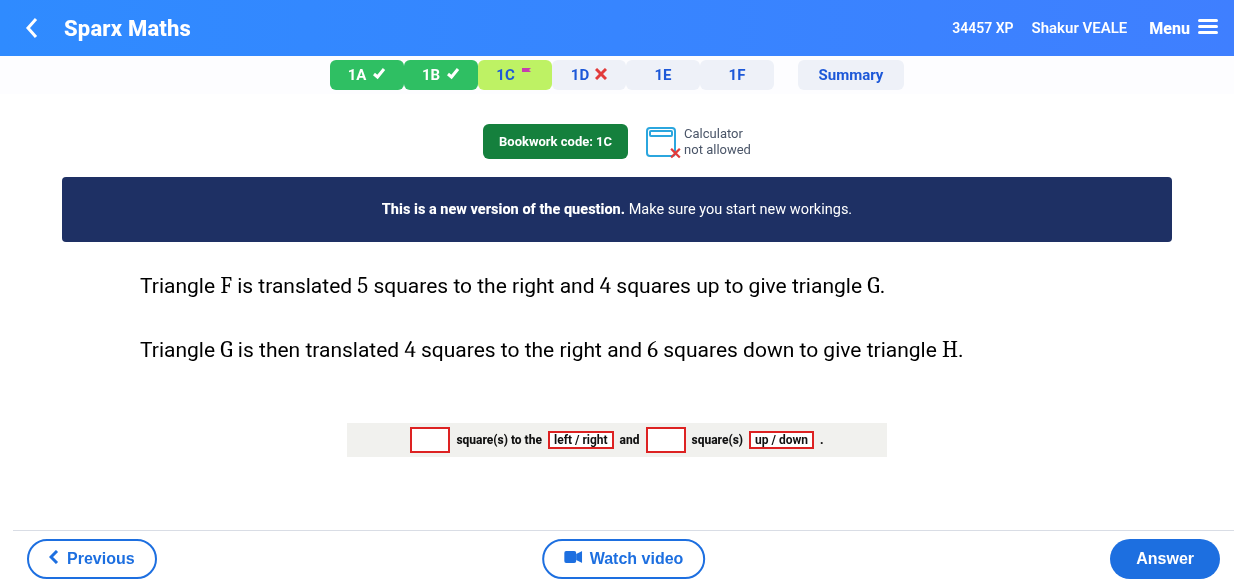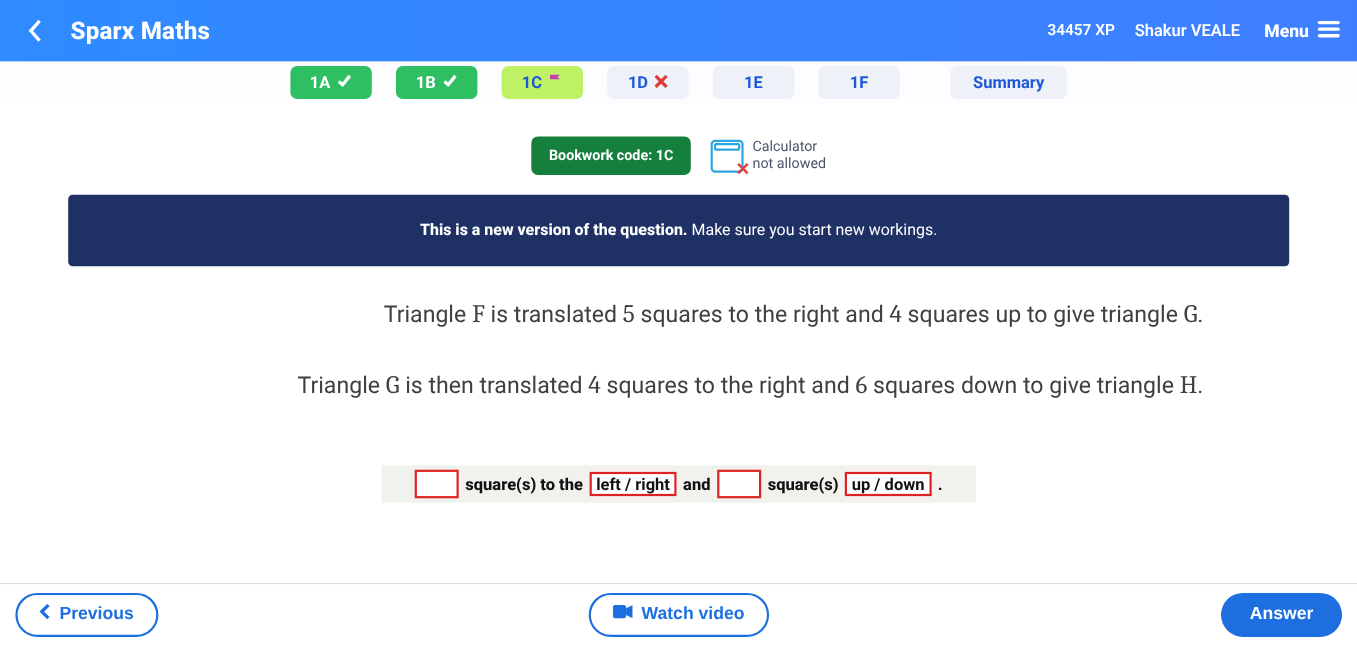--- a/index.html
+++ b/index.html
@@ -16,21 +16,21 @@
   .brand { font-size:22px; font-weight:800; margin-left:16px; letter-spacing:.2px; }
   .topbar .spacer { flex:1; }
   .xp    { font-size:14px; font-weight:600; margin-right:18px; }
   .user  { font-size:15px; font-weight:600; margin-right:22px; white-space:nowrap; }
   .menu  { display:flex; align-items:flex-start; cursor:pointer; }
   .menu-label { font-size:16px; font-weight:800; margin-right:8px; }
   .menu-icon  { display:flex; flex-direction:column; gap:3px; }
   .menu-icon span { width:20px; height:3px; background:#fff; border-radius:2px; }
 
   
-  .tabstrip { height:38px; display:flex; justify-content:center; align-items:center; gap:22px; background:#fdfdff; }
+  .tabstrip { height:38px; display:flex; justify-content:center; align-items:center; gap:0; background:#fdfdff; }
   .tab {
     min-width:74px; height:30px; border-radius:6px;
     display:flex; align-items:center; justify-content:center;
     font-size:15px; font-weight:700; cursor:pointer; gap:6px;
     padding:0 10px;
   }
   .tab-green { background:#2fbf63; color:#fff; }
   .tab-active{ background:#bef264; color:#1d58d8; }
   .tab-plain { background:#eef1f8; color:#1d58d8; }
   .tab-summary{ background:#eef1f8; color:#1d58d8; min-width:106px;margin-left:24px; }
@@ -54,36 +54,36 @@
   .calc-icon .body{position:absolute;inset:0;border:2px solid #2ba6de;border-radius:4px;}
   .calc-icon .screen{position:absolute;top:3px;left:3px;right:3px;height:7px;border:2px solid #2ba6de;border-radius:2px;}
   .calc-icon .x{position:absolute;right:-6px;bottom:-6px;color:#e23b3b;font-weight:900;font-size:16px;}
   .calc-text{ font-size:13px; color:#4a5568; line-height:1.2;}
   .banner{
     width:1110px; margin:0 auto 26px; background:#1e3064; color:#fff;
     text-align:center; padding:24px 0; border-radius:4px; font-size:14.5px;
   }
   .banner b{font-weight:800;}
 
-  .question{ width:954px; margin:0 auto; font-size:21px; color:#404040; text-align:right; line-height:1.55;}
+  .question{ width:954px; margin:0 auto; font-size:21px; color:#000000; text-align:left; line-height:1.55;}
   .question p{ margin-bottom:28px;}
   .mathit{ font-family:"Cambria","Times New Roman",serif; font-style:normal; font-size:23px;}
   .bold{font-weight:800;}
 
   .answerline{
     width:540px; margin:56px auto 0; background:#f1f1ee; padding:4px 6px;
-    font-size:15px; font-weight:800; color:#111; display:flex; align-items:center; gap:6px;
+    font-size:12px; font-weight:800; color:#111; display:flex; align-items:center; gap:6px;
     justify-content:center; white-space:nowrap;
   }
   .slot-num{ width:40px;height:26px; border:2px solid #d22; background:#fff;}
   .slot-txt{ border:2px solid #d22; background:#fff; padding:0 4px; font-weight:700;}
 
   
   .bottombar{
-    position:absolute; left:0;right:0;bottom:0; height:56px; background:#fff;
+    position:absolute; left:13px;right:0;bottom:0; height:56px; background:#fff;
     border-top:1px solid #d9dde5; display:flex; align-items:center; padding:0 14px;
   }
   .btn-outline{
     border:2px solid #1d6fe0; color:#1d6fe0; background:#fff;
     border-radius:22px; height:40px; padding:0 20px;
     font-size:16px; font-weight:800; display:flex; align-items:center; gap:8px; cursor:pointer;
   }
   .btn-primary{
     background:#1d6fe0; color:#fff; border:none; border-radius:22px;
     height:40px; padding:0 26px; font-size:16px; font-weight:800; cursor:pointer;

